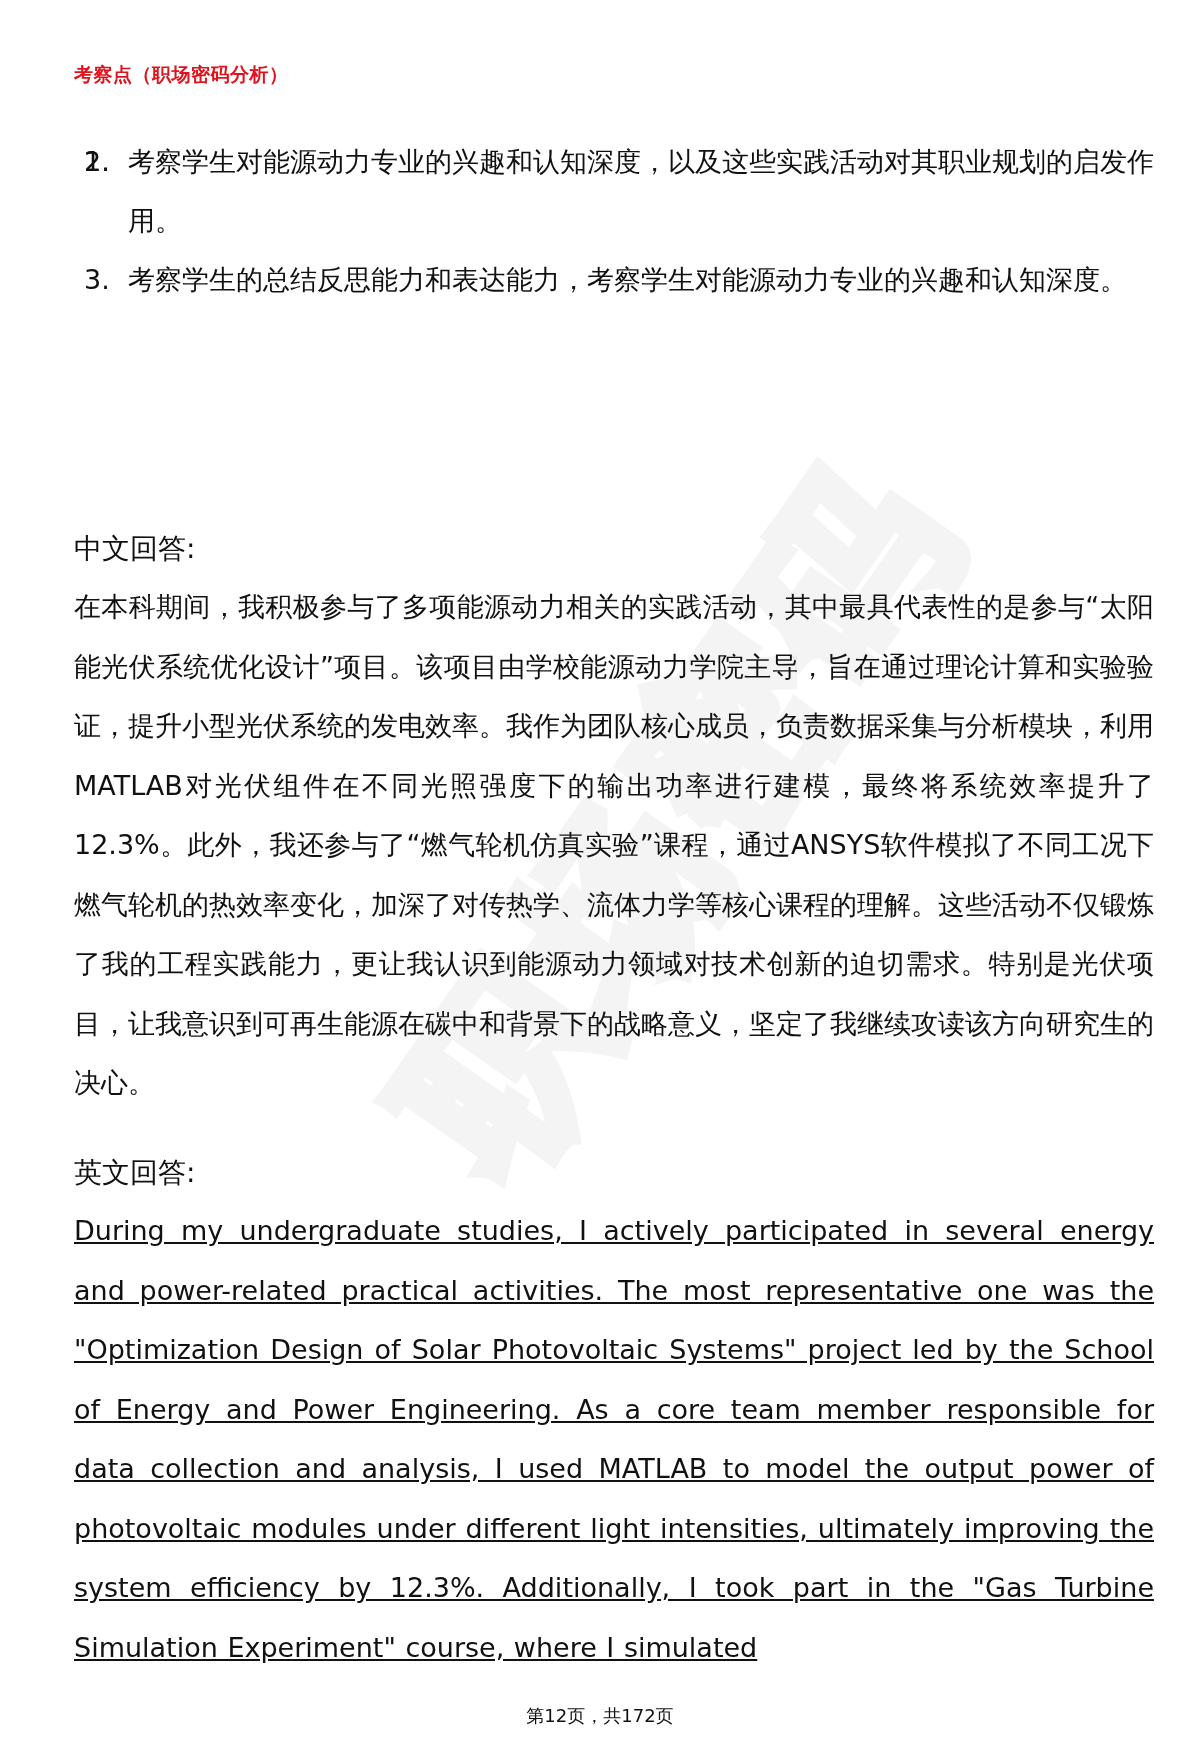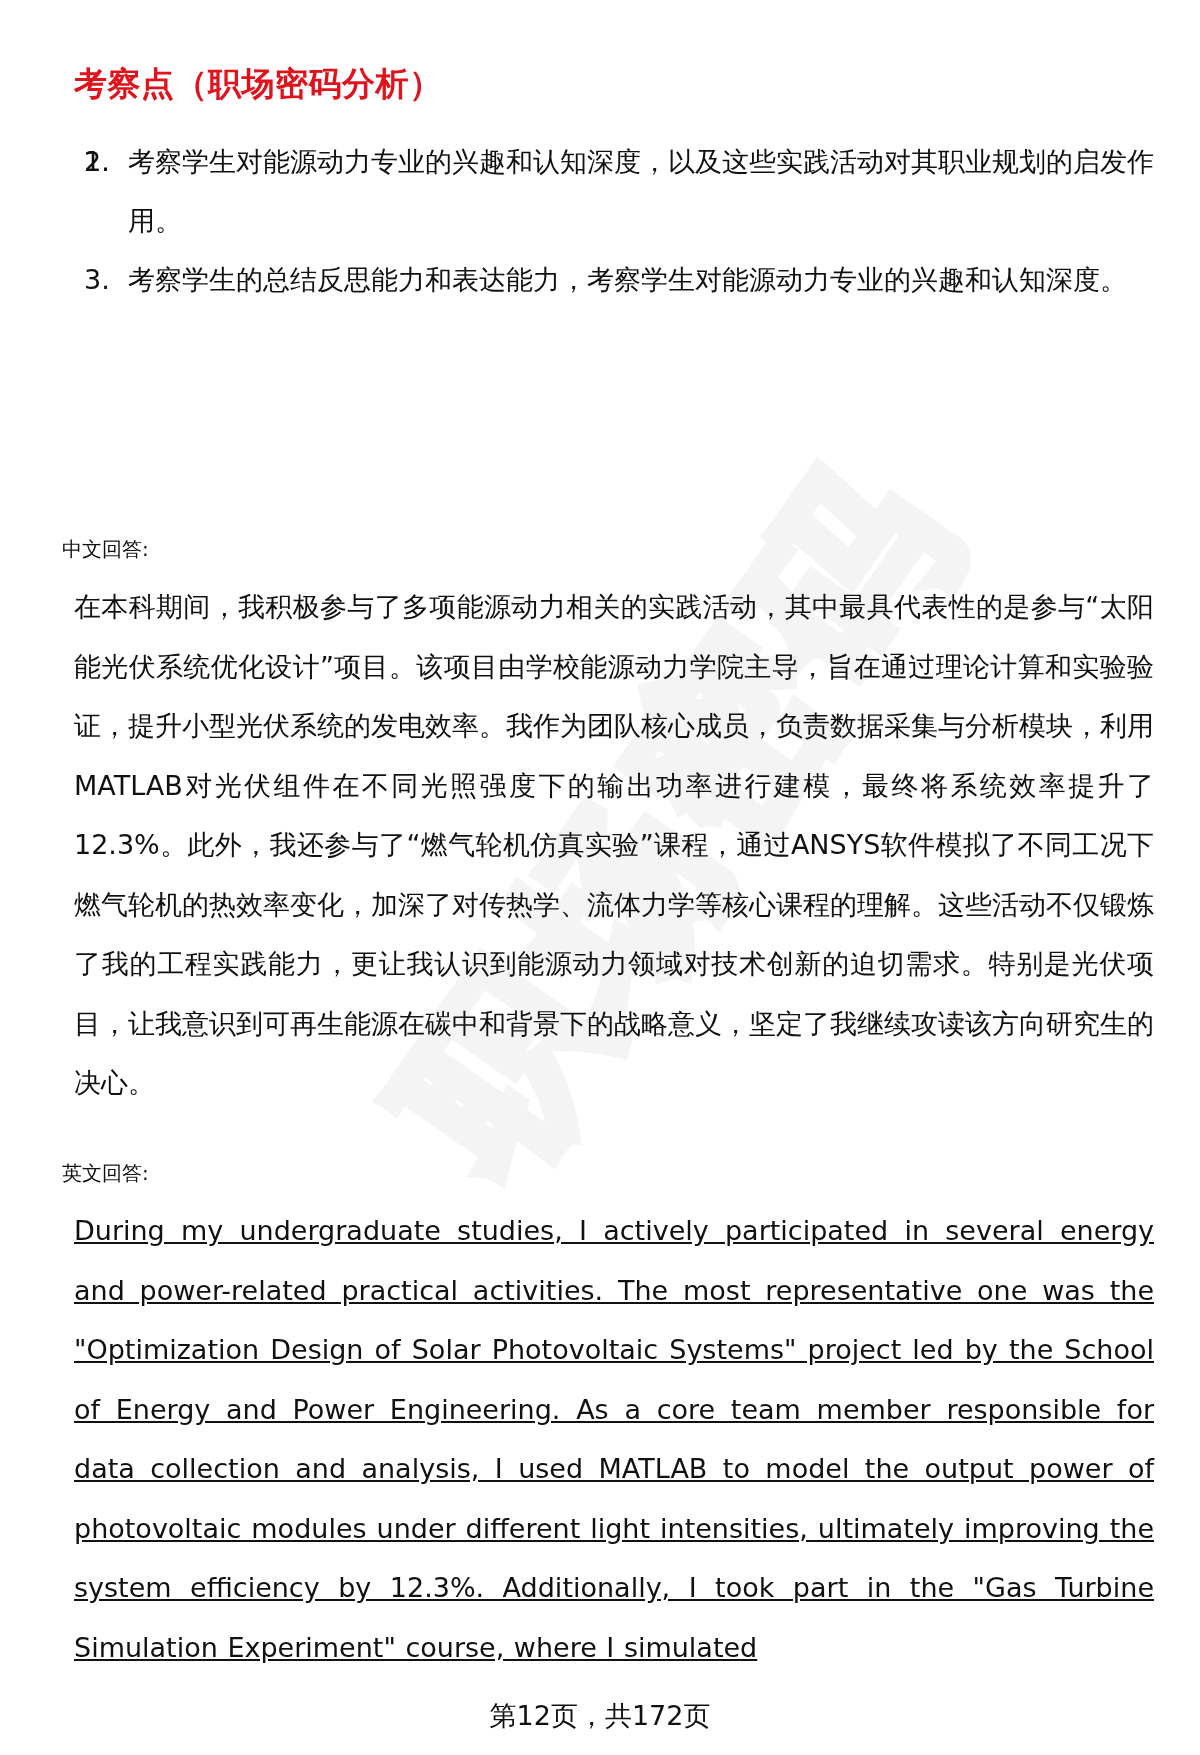--- a/index.html
+++ b/index.html
@@ -16,42 +16,42 @@
     position: absolute; left: 120px; top: 260px;
     transform: rotate(-55deg); transform-origin: center;
     font-size: 190px; font-weight: bold; color: transparent;
     -webkit-text-stroke: 14px rgba(0,0,0,0.045);
     letter-spacing: 10px; white-space: nowrap;
     font-family: "DejaVu Sans", sans-serif;
   }
   .content { position: absolute; left: 0; top: 0; width: 1200px; z-index: 1; }
   .section-title {
     position: absolute; left: 74px; top: 62px;
-    font-size: 33px; font-weight: bold; color: #e0121c; letter-spacing: 0.5px;
+    font-size: 19px; font-weight: bold; color: #e0121c; letter-spacing: 0.5px;
   }
   .focus-list {
     position: absolute; left: 84px; top: 132px; width: 1070px;
     margin: 0; padding: 0; list-style: none;
   }
   .focus-item {
     position: relative; padding-left: 44px;
     font-size: 27px; line-height: 59px; margin-bottom: 0;
   }
   .focus-num { position: absolute; left: 0; top: 0; }
   .label {
-    position: absolute; left: 62px; font-size: 20px; line-height: 40px;
+    position: absolute; left: 74px; font-size: 28px; line-height: 40px;
   }
   .para {
     position: absolute; left: 74px; width: 1080px;
     font-size: 27px; line-height: 59.5px; text-align: justify;
   }
   .para-en { letter-spacing: 0; word-spacing: 1px; text-decoration: underline; }
   .page-footer {
     position: absolute; left: 0; width: 1200px; top: 1698px;
-    text-align: center; font-size: 27px; line-height: 36px;
+    text-align: center; font-size: 18px; line-height: 36px;
   }
 </style>
 </head>
 <body>
 
 <div class="watermark">
   <div class="watermark-text">职场密码</div>
 </div>
 
 <div class="content">

